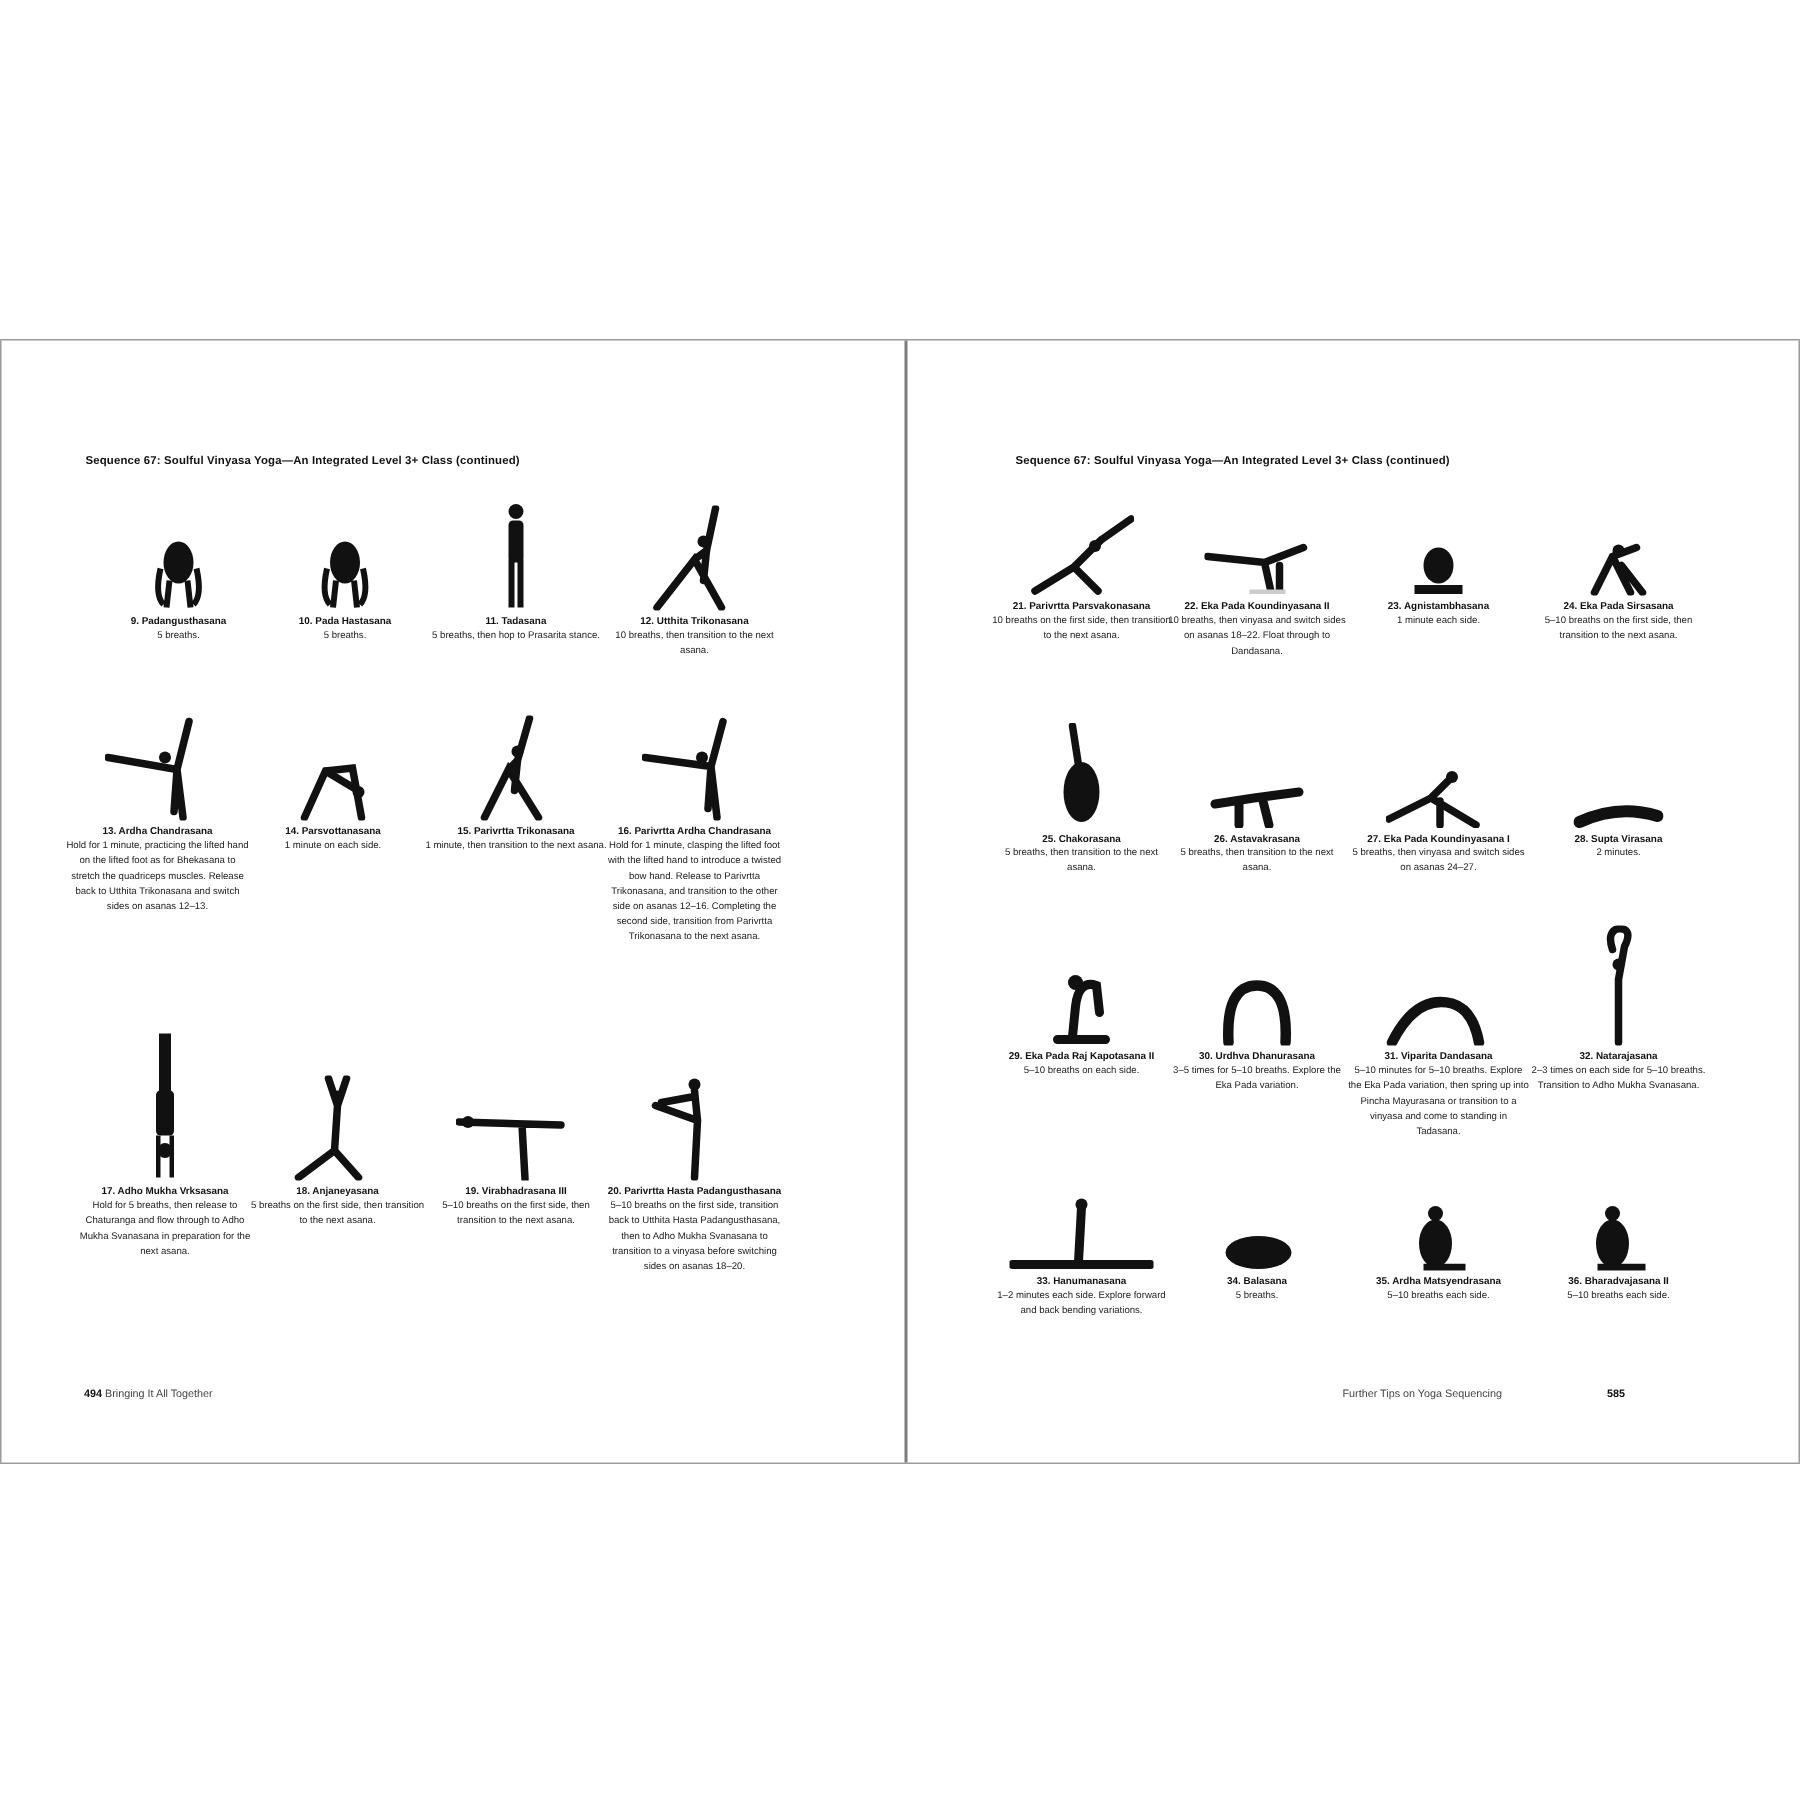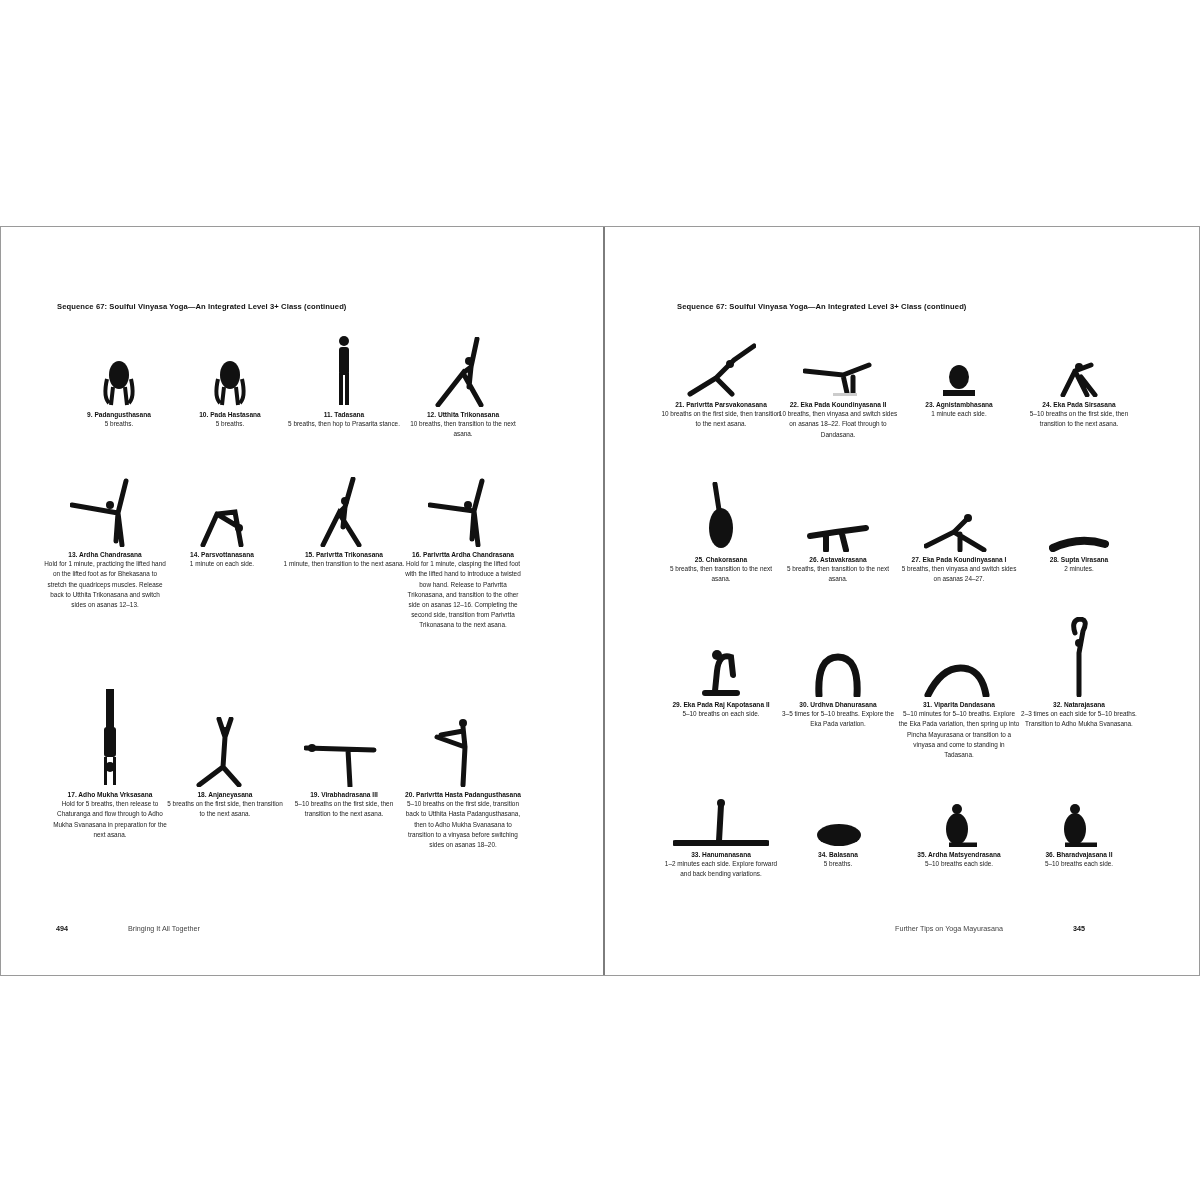--- a/index.html
+++ b/index.html
@@ -154,21 +154,21 @@
             <path d="M30 68 L32 30 M32 30 L30 10 M32 30 L4 20 M30 14 L8 18" stroke="#111" stroke-width="5" fill="none" stroke-linecap="round"></path>
             <circle cx="30" cy="6" r="4" fill="#111"></circle>
           </svg>
       </div>
       <div class="pname">20. Parivrtta Hasta Padangusthasana</div>
       <div class="pdesc">5–10 breaths on the first side, transition back to Utthita Hasta Padangusthasana, then to Adho Mukha Svanasana to transition to a vinyasa before switching sides on asanas 18–20.</div>
     </div>
 
     <div class="footer" style="left:55px;">
       <span class="num">494</span>
-      <span class="run" style="margin-left:58px;">Bringing It All Together</span>
+      <span class="run" style="">Bringing It All Together</span>
     </div>
   </div>
 
   <div class="page right">
     <div class="seq-title">Sequence 67: Soulful Vinyasa Yoga—An Integrated Level 3+ Class (continued)</div>
 
     <div class="pose" style="left:55px; top:90px;">
       <div class="fig">
         <svg width="70" height="55" viewBox="0 0 70 55">
             <path d="M4 52 L30 36 L46 52 M30 36 L48 18 M48 18 L68 4" stroke="#111" stroke-width="5" fill="none" stroke-linecap="round"></path>
@@ -323,17 +323,17 @@
             <ellipse cx="16" cy="26" rx="11" ry="16" fill="#111"></ellipse>
             <circle cx="16" cy="6" r="5" fill="#111"></circle>
             <path d="M6 42 L38 42" stroke="#111" stroke-width="5"></path>
           </svg>
       </div>
       <div class="pname">36. Bharadvajasana II</div>
       <div class="pdesc">5–10 breaths each side.</div>
     </div>
 
     <div class="footer" style="left:290px;">
-      <span class="run">Further Tips on Yoga Mayurasana</span>
-      <span class="num" style="margin-left:68px;">345</span>
+      <span class="run">Further Tips on Yoga Sequencing</span>
+      <span class="num" style="margin-left:68px;">585</span>
     </div>
   </div>
 </div>
 
 </body></html>

